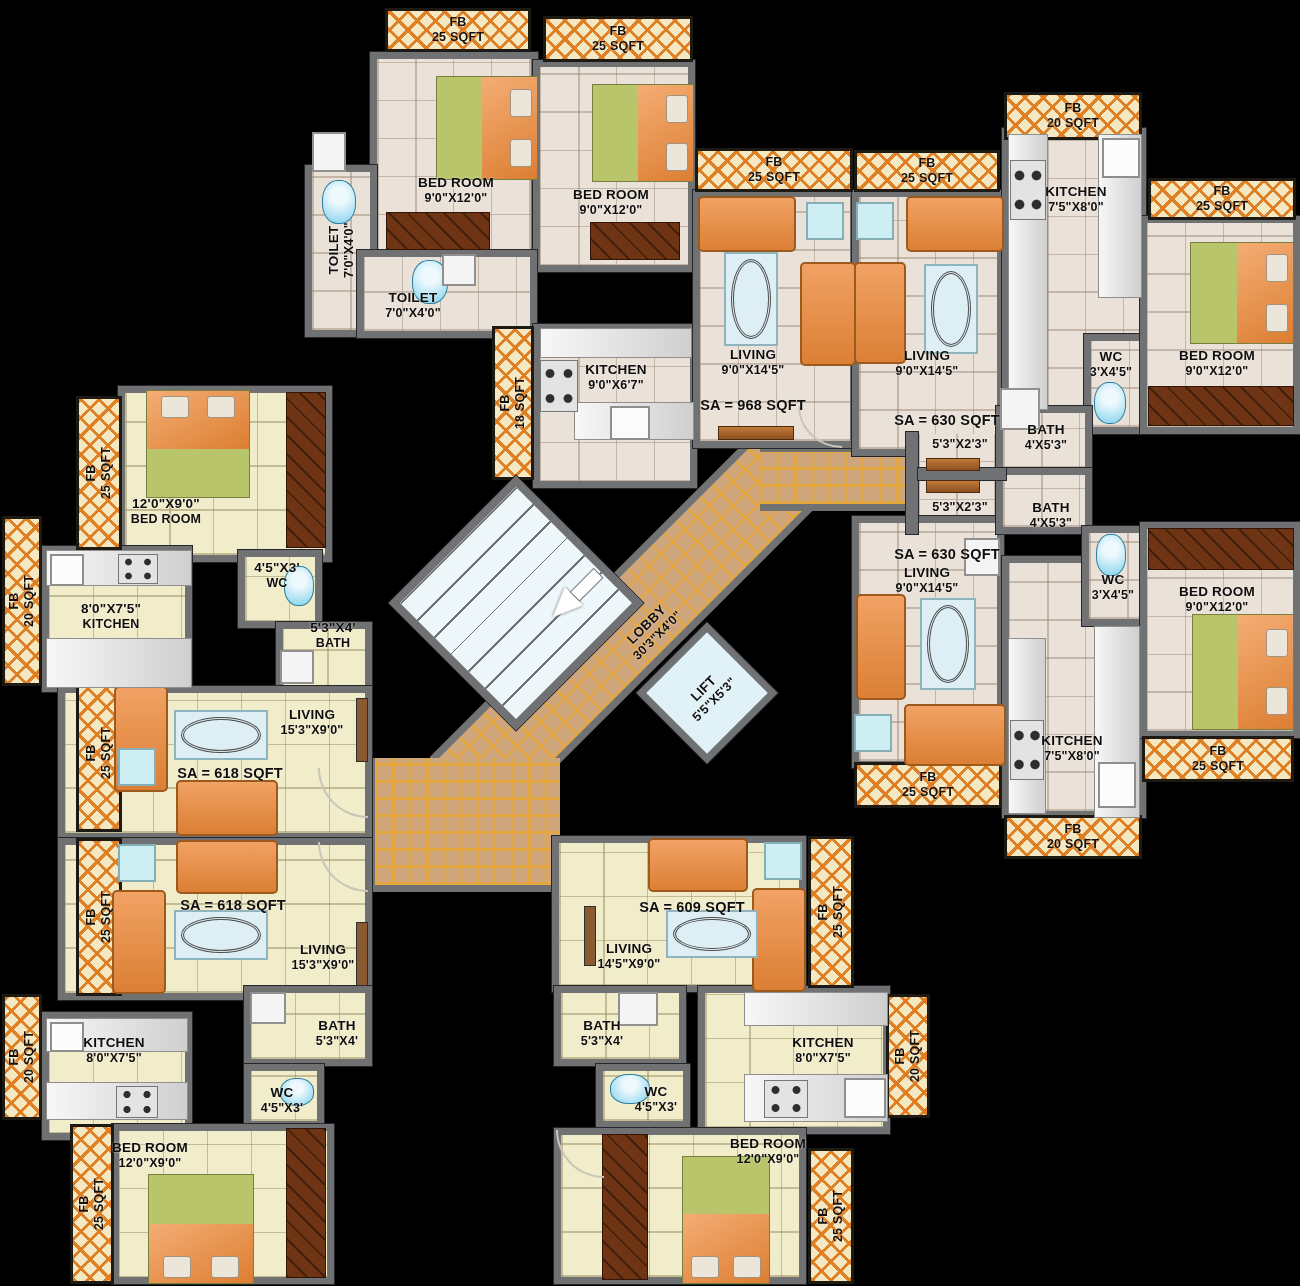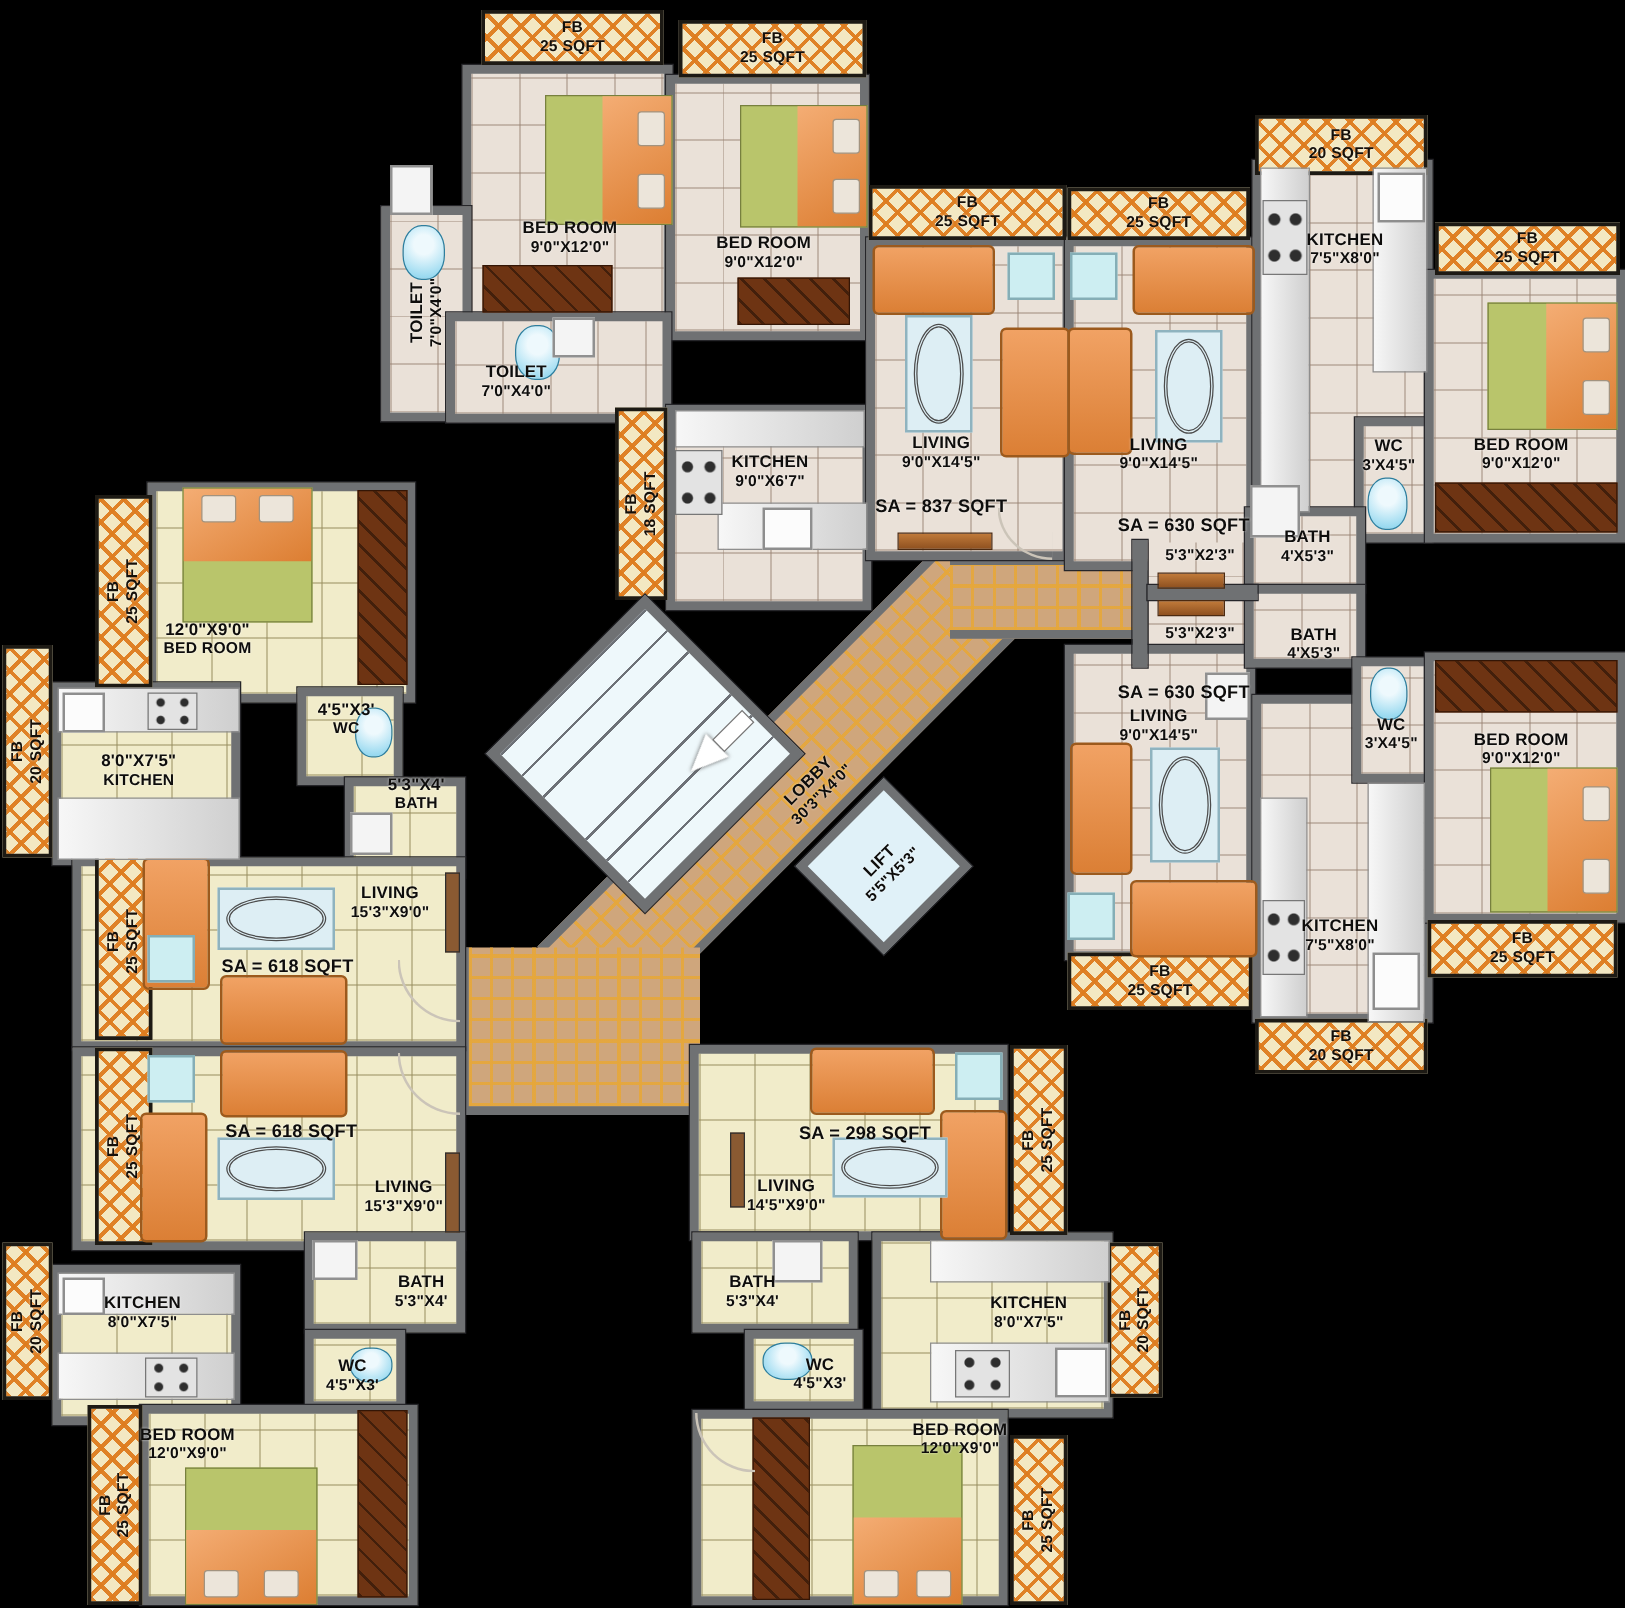--- a/index.html
+++ b/index.html
@@ -268,21 +268,21 @@
   <div class="arc" style="left:318px;top:768px;width:48px;height:48px;"></div>
   <div class="arc" style="left:318px;top:842px;width:48px;height:48px;"></div>
   <div class="arc" style="left:556px;top:1130px;width:46px;height:46px;"></div>
 
   <div class="lb" style="left:456px;top:190px;"><span>BED ROOM</span><span class="dm">9'0"X12'0"</span></div>
   <div class="lb" style="left:611px;top:202px;"><span>BED ROOM</span><span class="dm">9'0"X12'0"</span></div>
   <div class="lb rot" style="left:341px;top:250px;"><span>TOILET</span><span class="dm">7'0"X4'0"</span></div>
   <div class="lb" style="left:413px;top:305px;"><span>TOILET</span><span class="dm">7'0"X4'0"</span></div>
   <div class="lb" style="left:616px;top:377px;"><span>KITCHEN</span><span class="dm">9'0"X6'7"</span></div>
   <div class="lb" style="left:753px;top:362px;"><span>LIVING</span><span class="dm">9'0"X14'5"</span></div>
-  <div class="lb sa" style="left:753px;top:406px;"><span>SA = 837 SQFT</span></div>
+  <div class="lb sa" style="left:753px;top:406px;"><span>SA = 968 SQFT</span></div>
   <div class="lb" style="left:927px;top:363px;"><span>LIVING</span><span class="dm">9'0"X14'5"</span></div>
   <div class="lb sa" style="left:947px;top:421px;"><span>SA = 630 SQFT</span></div>
   <div class="lb one" style="left:960px;top:444px;"><span>5'3"X2'3"</span></div>
   <div class="lb one" style="left:960px;top:507px;"><span>5'3"X2'3"</span></div>
   <div class="lb" style="left:1076px;top:199px;"><span>KITCHEN</span><span class="dm">7'5"X8'0"</span></div>
   <div class="lb" style="left:1111px;top:364px;"><span>WC</span><span class="dm">3'X4'5"</span></div>
   <div class="lb" style="left:1046px;top:437px;"><span>BATH</span><span class="dm">4'X5'3"</span></div>
   <div class="lb" style="left:1217px;top:363px;"><span>BED ROOM</span><span class="dm">9'0"X12'0"</span></div>
   <div class="lb sa" style="left:947px;top:555px;"><span>SA = 630 SQFT</span></div>
   <div class="lb" style="left:927px;top:580px;"><span>LIVING</span><span class="dm">9'0"X14'5"</span></div>
@@ -295,21 +295,21 @@
   <div class="lb" style="left:111px;top:616px;"><span>8'0"X7'5"</span><span class="dm">KITCHEN</span></div>
   <div class="lb" style="left:333px;top:635px;"><span>5'3"X4'</span><span class="dm">BATH</span></div>
   <div class="lb" style="left:312px;top:722px;"><span>LIVING</span><span class="dm">15'3"X9'0"</span></div>
   <div class="lb sa" style="left:230px;top:774px;"><span>SA = 618 SQFT</span></div>
   <div class="lb sa" style="left:233px;top:906px;"><span>SA = 618 SQFT</span></div>
   <div class="lb" style="left:323px;top:957px;"><span>LIVING</span><span class="dm">15'3"X9'0"</span></div>
   <div class="lb" style="left:114px;top:1050px;"><span>KITCHEN</span><span class="dm">8'0"X7'5"</span></div>
   <div class="lb" style="left:337px;top:1033px;"><span>BATH</span><span class="dm">5'3"X4'</span></div>
   <div class="lb" style="left:282px;top:1100px;"><span>WC</span><span class="dm">4'5"X3'</span></div>
   <div class="lb" style="left:150px;top:1155px;"><span>BED ROOM</span><span class="dm">12'0"X9'0"</span></div>
-  <div class="lb sa" style="left:692px;top:908px;"><span>SA = 298 SQFT</span></div>
+  <div class="lb sa" style="left:692px;top:908px;"><span>SA = 609 SQFT</span></div>
   <div class="lb" style="left:629px;top:956px;"><span>LIVING</span><span class="dm">14'5"X9'0"</span></div>
   <div class="lb" style="left:602px;top:1033px;"><span>BATH</span><span class="dm">5'3"X4'</span></div>
   <div class="lb" style="left:656px;top:1099px;"><span>WC</span><span class="dm">4'5"X3'</span></div>
   <div class="lb" style="left:823px;top:1050px;"><span>KITCHEN</span><span class="dm">8'0"X7'5"</span></div>
   <div class="lb" style="left:768px;top:1151px;"><span>BED ROOM</span><span class="dm">12'0"X9'0"</span></div>
 
   <div class="lb r45" style="left:652px;top:630px;"><span>LOBBY</span><span class="dm">30'3"X4'0"</span></div>
   <div class="lb r45" style="left:709px;top:694px;"><span>LIFT</span><span class="dm">5'5"X5'3"</span></div>
 
   <div class="lb fbl" style="left:458px;top:30px;"><span>FB</span><span class="dm">25 SQFT</span></div>

